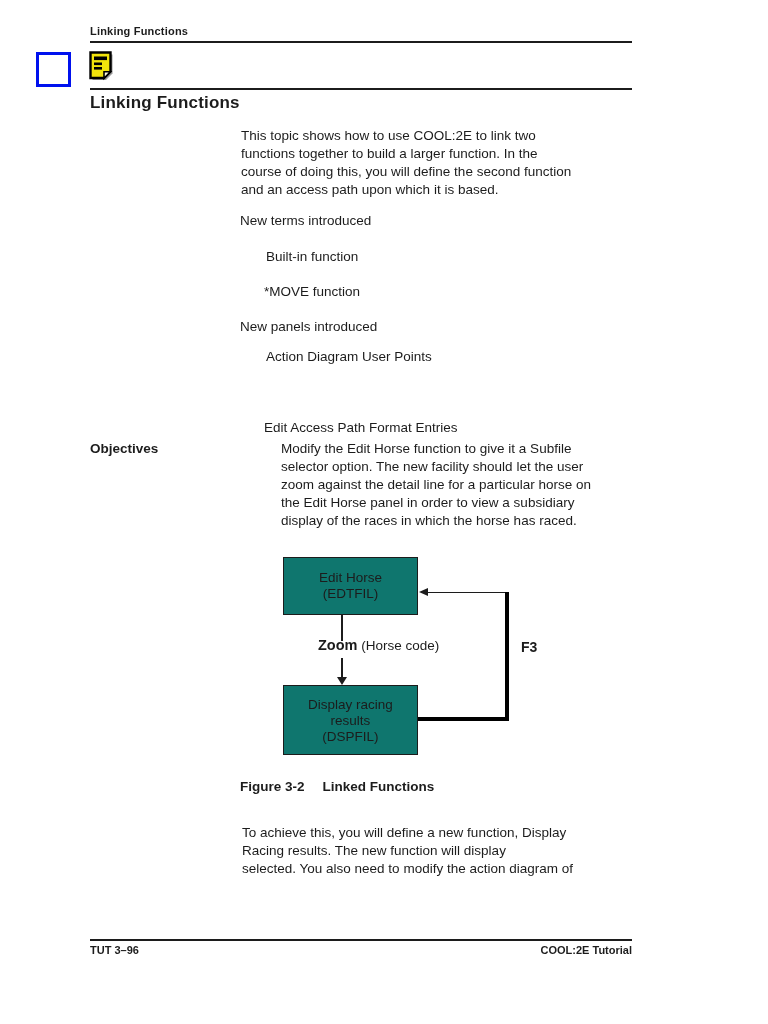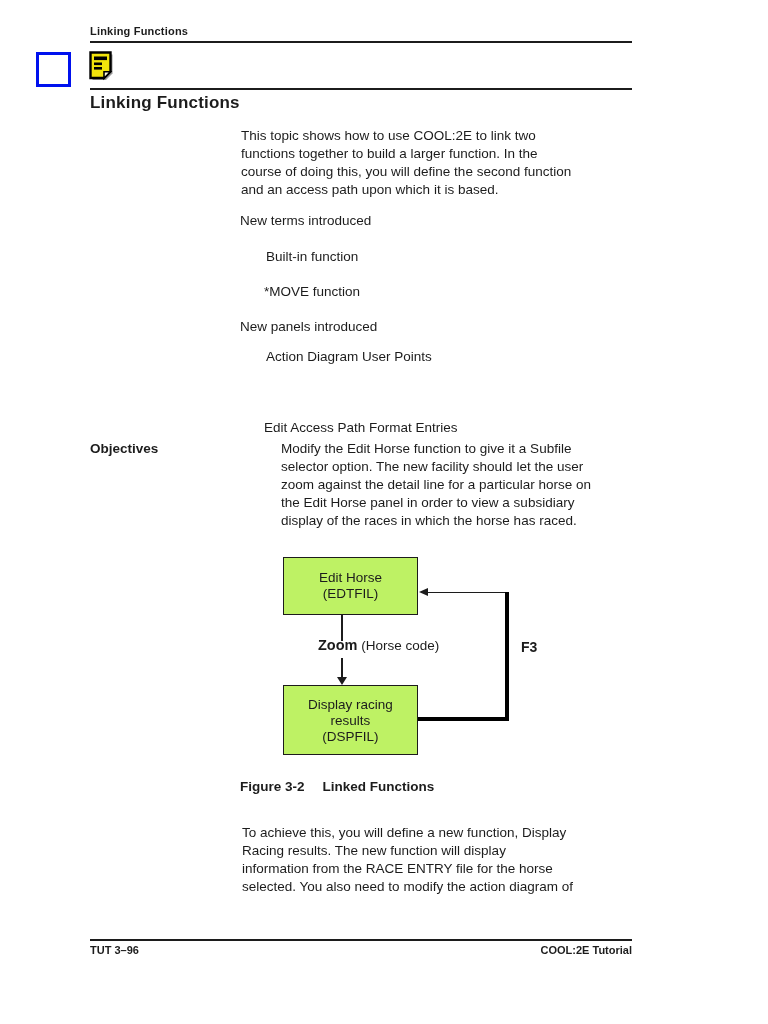--- a/index.html
+++ b/index.html
@@ -25,21 +25,21 @@
   .page-title { left:90px; top:93px; font-size:17px; font-weight:bold; letter-spacing:.2px; }
 
   .body-line { font-size:13.5px; line-height:18px; white-space:nowrap; }
   .para { }
   .section-head { font-size:13.5px; line-height:18px; white-space:nowrap; }
   .list-item { font-size:13.5px; line-height:18px; white-space:nowrap; }
 
   .side-label { left:90px; top:440px; font-size:13.5px; font-weight:bold; line-height:18px; }
 
   
-  .dbox { border:1.5px solid #1c1c1c; box-sizing:border-box; background:#bef264;
+  .dbox { border:1.5px solid #1c1c1c; box-sizing:border-box; background:#0f766e;
     text-align:center; font-size:13.5px; line-height:16px; }
   .dbox-1 { left:283px; top:557px; width:135px; height:58px; padding-top:12px; }
   .dbox-2 { left:283px; top:685px; width:135px; height:70px; padding-top:11px; }
   .vline-thin { width:1.5px; background:#1c1c1c; }
   .hline-thin { height:1.5px; background:#1c1c1c; }
   .vline-thick { width:3.5px; background:#000; }
   .hline-thick { height:3.5px; background:#000; }
   .arrow-down { width:0; height:0; border-left:5.5px solid transparent;
     border-right:5.5px solid transparent; border-top:8.5px solid #1c1c1c; }
   .arrow-left { width:0; height:0; border-top:4.5px solid transparent;
@@ -123,21 +123,20 @@
   <div class="abs hline-thick" style="left:418px; top:717px; width:90.5px;"></div>
   <div class="abs f3-label">F3</div>
 
   <div class="abs fig-caption">
     <span class="cap-num">Figure 3-2</span><span>Linked Functions</span>
   </div>
 
   <div class="abs para" style="left:242px; top:824px;">
     <div class="body-line">To achieve this, you will define a new function, Display</div>
     <div class="body-line">Racing results. The new function will display</div>
-    <div class="body-line">information from the RACE ENTRY file for the horse</div>
     <div class="body-line">selected. You also need to modify the action diagram of</div>
   </div>
 
   <div class="abs rule rule-med" style="left:90px; top:939px; width:542px;"></div>
   <div class="abs footer-left">TUT 3–96</div>
   <div class="abs footer-right">COOL:2E Tutorial</div>
 
 </div>
 
 </body></html>

